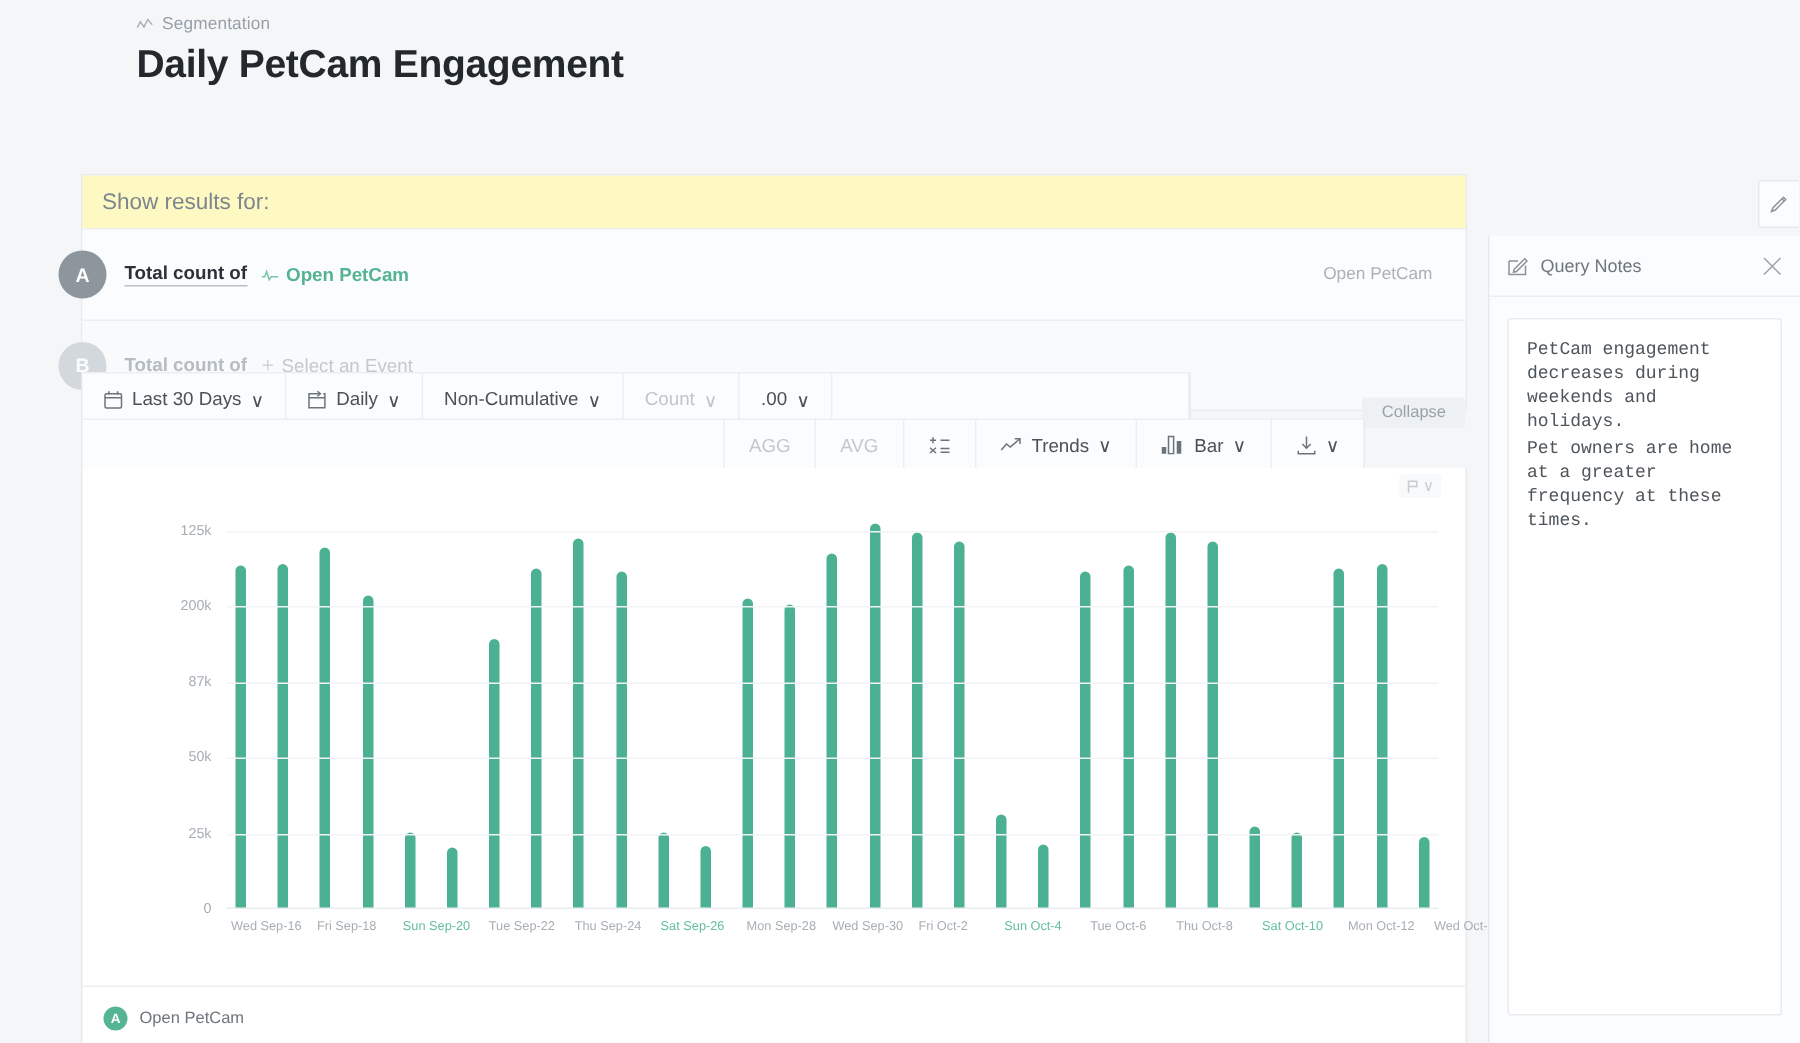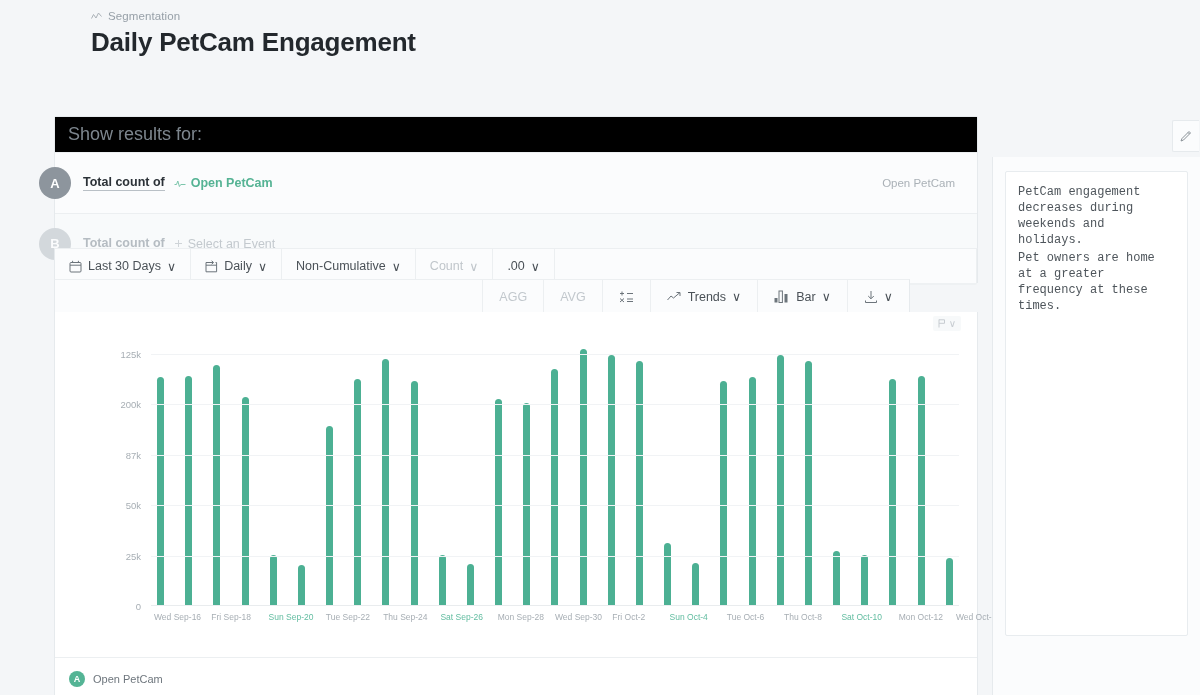--- a/index.html
+++ b/index.html
@@ -30,23 +30,23 @@
   .query-card {
     position: absolute; left: 54px; top: 58px;
     width: 924px;
     background: #fbfcfd;
     border: 1px solid #e6eaed;
     border-radius: 2px;
   }
   .show-results {
     height: 36px; display: flex; align-items: center;
     padding: 0 0 0 13px;
-    font-size: 18px; color: #7d868e;
+    font-size: 15px; color: #7d868e;
     border-bottom: 1px solid #eceff1;
-    background: #000000;
+    background: #fef9c3;
   }
 
   .event-row {
     position: relative;
     height: 60px;
     display: flex; align-items: center;
     padding-left: 28px;
     background: #fbfcfd;
   }
   .event-row.row-b { background: #f8fafb; }
@@ -83,21 +83,21 @@
   .collapse-btn {
     position: absolute; right: 0px; bottom: -12px;
     background: #eef1f3; color: #9aa2a9;
     font-size: 11px; padding: 4px 13px; border-radius: 2px;
     border: none;
   }
 
   
   .toolbar {
     position: absolute; left: 54px; top: 190px;
-    width: 924px; height: 35px;
+    width: 740px; height: 35px;
     display: flex; align-items: stretch;
     background: #fbfcfd;
     border-left: 1px solid #e6eaed;
     border-right: 1px solid #e6eaed;
     border-top: 1px solid #eceff1;
   }
   .tb-item {
     display: flex; align-items: center; gap: 6px;
     padding: 0 14px;
     font-size: 12.5px; color: #4a5157;
@@ -517,20 +517,35 @@
         </div>
     </div>
 
     <div class="legend">
       <span class="legend-dot">A</span>
       <span class="legend-text">Open PetCam</span>
     </div>
   </div>
 
   <div class="notes-panel">
+    <div class="notes-header">
+      <span>
+        <svg width="14" height="14" viewBox="0 0 14 14">
+          <path d="M1 4 L1 13 L12 13 L12 7" fill="none" stroke="#8a9298" stroke-width="1"></path>
+          <path d="M1 4 L7 4" fill="none" stroke="#8a9298" stroke-width="1"></path>
+          <path d="M4.5 9.5 L11.5 2.5 L13 4 L6 11 L4 11.5 Z" fill="none" stroke="#8a9298" stroke-width="1"></path>
+        </svg>
+      </span>
+      <span>Query Notes</span>
+      <span class="notes-close">
+        <svg width="13" height="13" viewBox="0 0 13 13">
+          <path d="M1 1 L12 12 M12 1 L1 12" stroke="#9aa2a9" stroke-width="1"></path>
+        </svg>
+      </span>
+    </div>
     <div class="notes-body">
       <div class="notes-box">
         <div class="notes-p">PetCam engagement decreases during weekends and holidays.</div>
         <div class="notes-p">Pet owners are home at a greater frequency at these times.</div>
       </div>
     </div>
   </div>
 
   <div class="edit-fab">
     <span>

